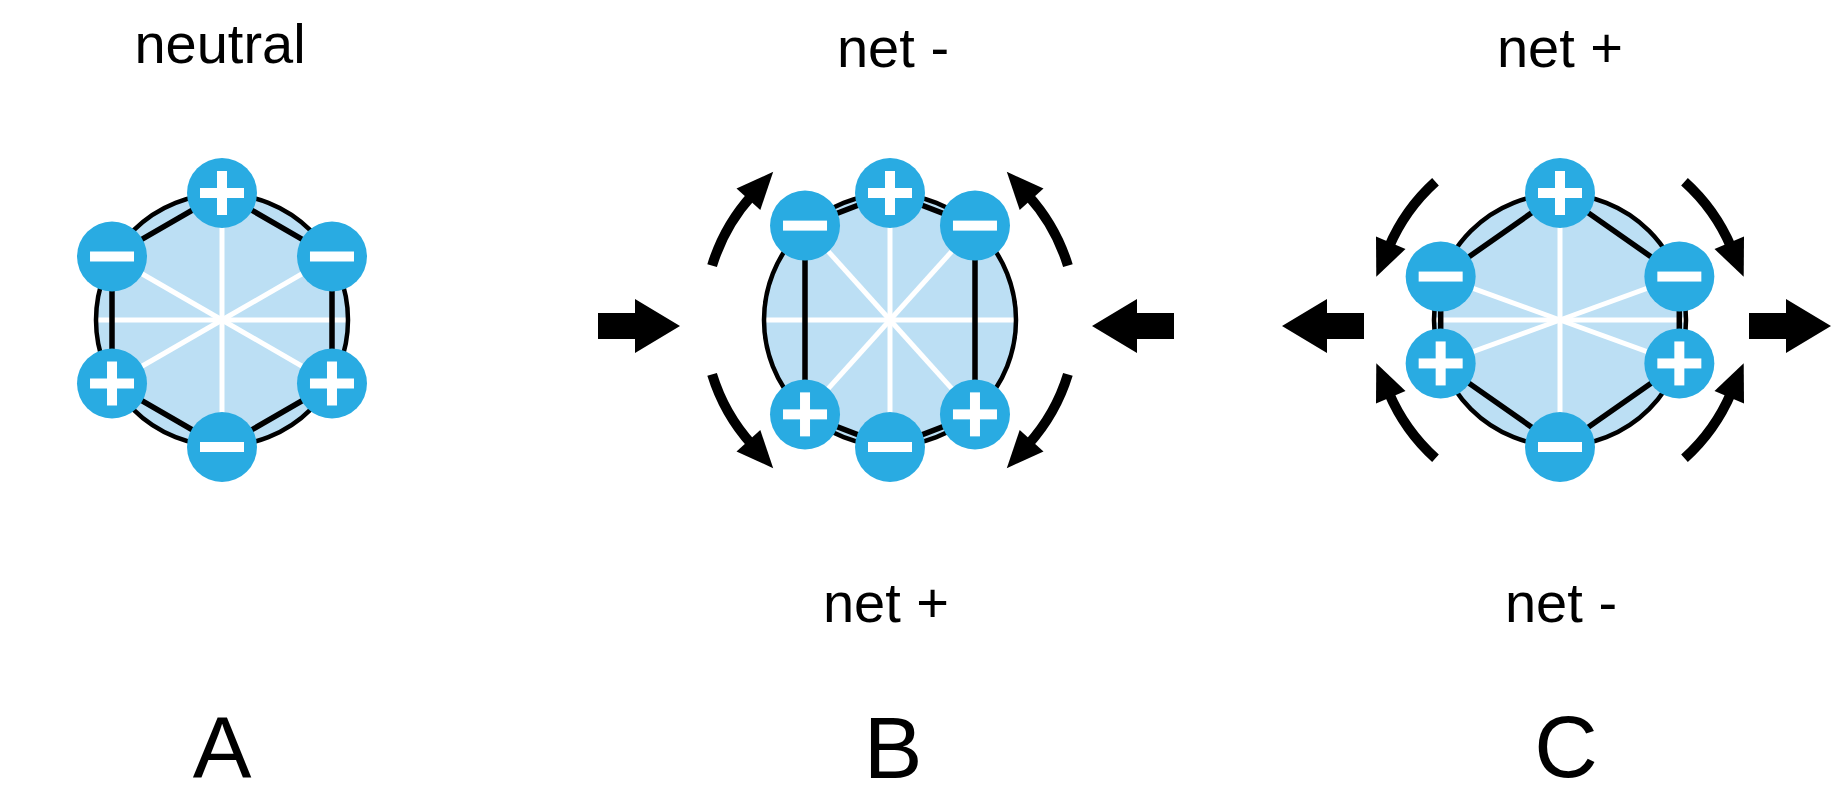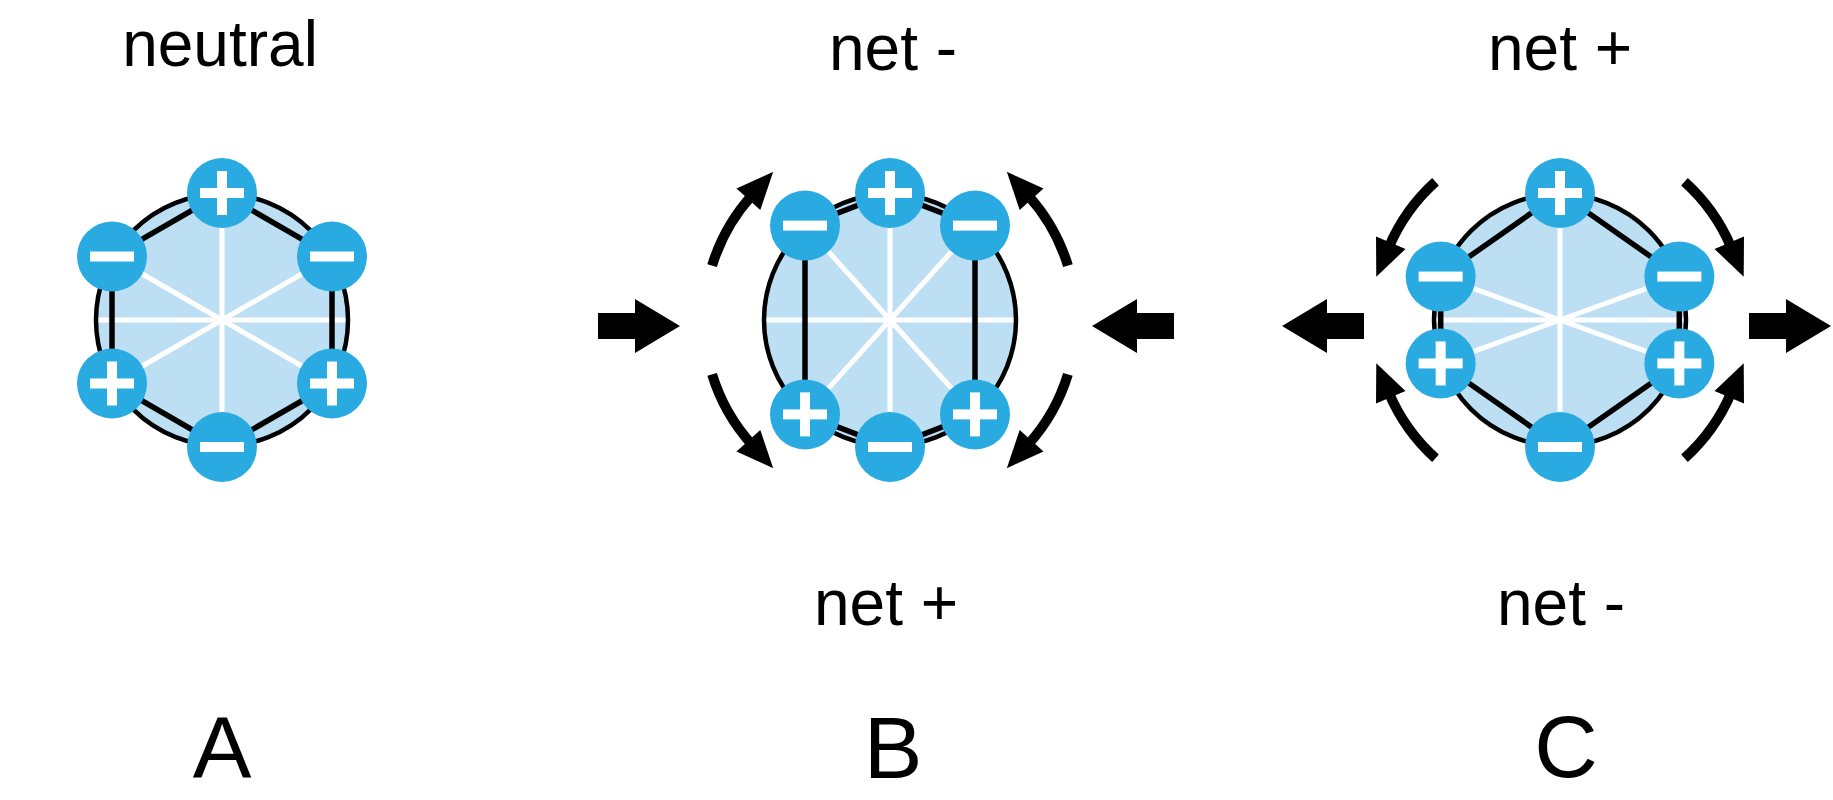--- a/index.html
+++ b/index.html
@@ -8,21 +8,21 @@
     width:1833px;height:800px;
     overflow:hidden;
     background:#ffffff;
     font-family:"Liberation Sans", sans-serif;
   }
   .stage svg{position:absolute;left:0;top:0;}
   .lbl{
     position:absolute;
     transform:translate(-50%,-50%);
     color:#000000;
-    font-size:64px;
+    font-size:56px;
     line-height:1;
     white-space:nowrap;
     letter-spacing:0px;
   }
   .letter{font-size:88px;}
   
   .top-a{left:220px;top:44px;}
   .top-b{left:893px;top:48px;}
   .top-c{left:1560px;top:48px;}
   .bot-b{left:886px;top:603px;}

